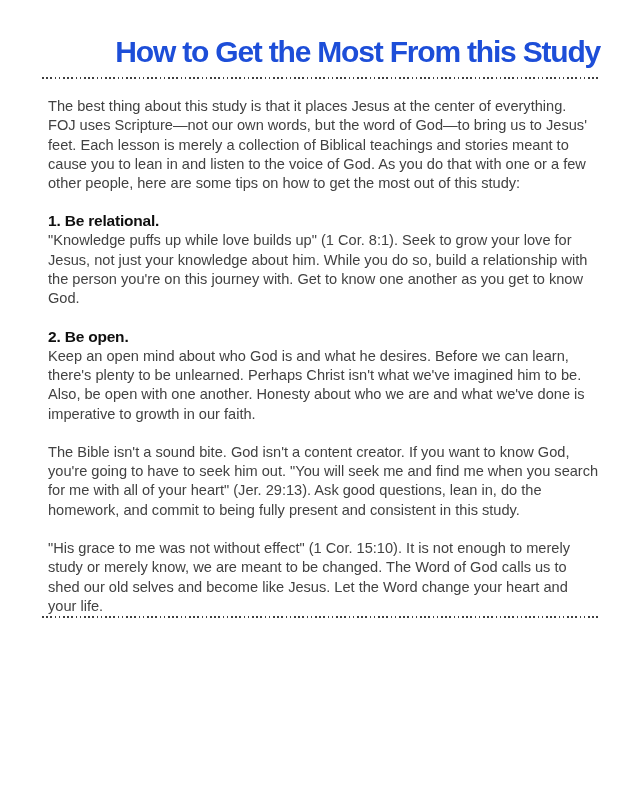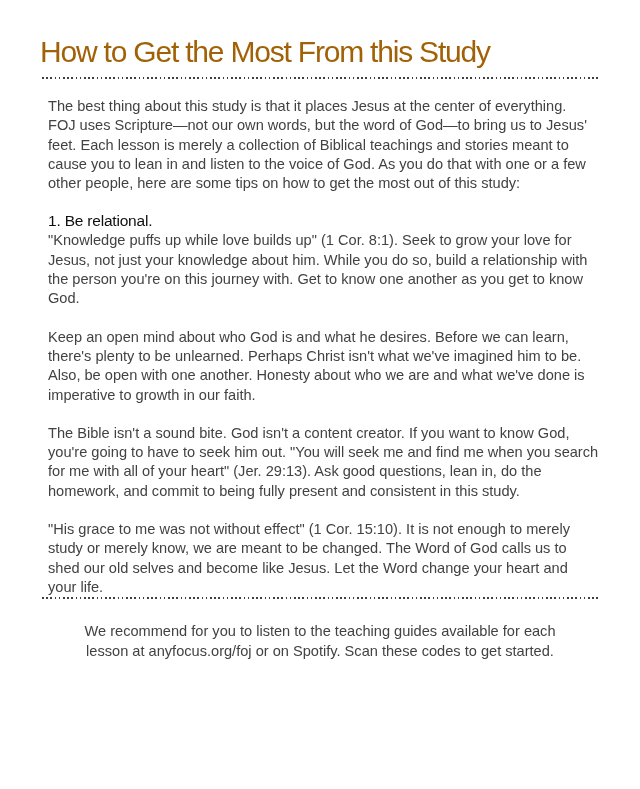--- a/index.html
+++ b/index.html
@@ -7,45 +7,45 @@
     width: 640px; height: 789px;
     background: #ffffff;
     font-family: "Liberation Sans", "DejaVu Sans", sans-serif;
     overflow: hidden;
     -webkit-font-smoothing: antialiased;
   }
   .page { padding: 35px 40px 0 40px; box-sizing: border-box; }
 
   .title {
     margin: 0 0 9px 0;
-    text-align: left;
+    text-align: right;
     font-size: 30px;
     line-height: 33px;
-    font-weight: normal;
+    font-weight: bold;
     letter-spacing: -1.2px;
-    color: #a16207;
+    color: #1d4ed8;
     white-space: nowrap;
   }
   .dotted {
     height: 2px;
     margin: 0 2px 18px 2px;
     background-image: repeating-linear-gradient(to right, #3f3f3f 0 1.6px, transparent 1.6px 4.2px);
   }
   .body-text {
     font-size: 14.6px;
     line-height: 19.3px;
     color: #424242;
     margin: 0 0 0 8px;
   }
   .intro { margin-right: 8px; }
   section { margin-top: 19px; }
   section h2 {
     font-size: 15.5px;
     line-height: 18px;
-    font-weight: normal;
+    font-weight: bold;
     letter-spacing: -0.2px;
     color: #0f0f0f;
     margin: 0 0 1px 8px;
   }
   .title2 { margin-top: 21px; }
   .lead-text {
     width: 478px;
     margin: 23px auto 0 auto;
     text-align: center;
     font-size: 14.6px;
@@ -62,28 +62,28 @@
   <div class="dotted"></div>
 
   <p class="body-text intro">The best thing about this study is that it places Jesus at the center of everything. FOJ uses Scripture—not our own words, but the word of God—to bring us to Jesus' feet. Each lesson is merely a collection of Biblical teachings and stories meant to cause you to lean in and listen to the voice of God. As you do that with one or a few other people, here are some tips on how to get the most out of this study:</p>
 
   <section>
     <h2>1. Be relational.</h2>
     <p class="body-text">"Knowledge puffs up while love builds up" (1 Cor. 8:1). Seek to grow your love for Jesus, not just your knowledge about him. While you do so, build a relationship with the person you're on this journey with. Get to know one another as you get to know God.</p>
   </section>
 
   <section>
+    <h2>2. Be open.</h2>
     <p class="body-text">Keep an open mind about who God is and what he desires. Before we can learn, there's plenty to be unlearned. Perhaps Christ isn't what we've imagined him to be. Also, be open with one another. Honesty about who we are and what we've done is imperative to growth in our faith.</p>
   </section>
 
   <section>
     <p class="body-text">The Bible isn't a sound bite. God isn't a content creator. If you want to know God, you're going to have to seek him out. "You will seek me and find me when you search for me with all of your heart" (Jer. 29:13). Ask good questions, lean in, do the homework, and commit to being fully present and consistent in this study.</p>
   </section>
 
   <section>
     <p class="body-text">"His grace to me was not without effect" (1 Cor. 15:10). It is not enough to merely study or merely know, we are meant to be changed. The Word of God calls us to shed our old selves and become like Jesus. Let the Word change your heart and your life.</p>
   </section>
 
   <div class="dotted"></div>
 
-  <p class="lead-text">We recommend for you to listen to the teaching guides available for each lesson at anyfocus.org/foj or on Spotify. Scan these codes to get started.</p>
 
 </div>
 
 </body></html>

